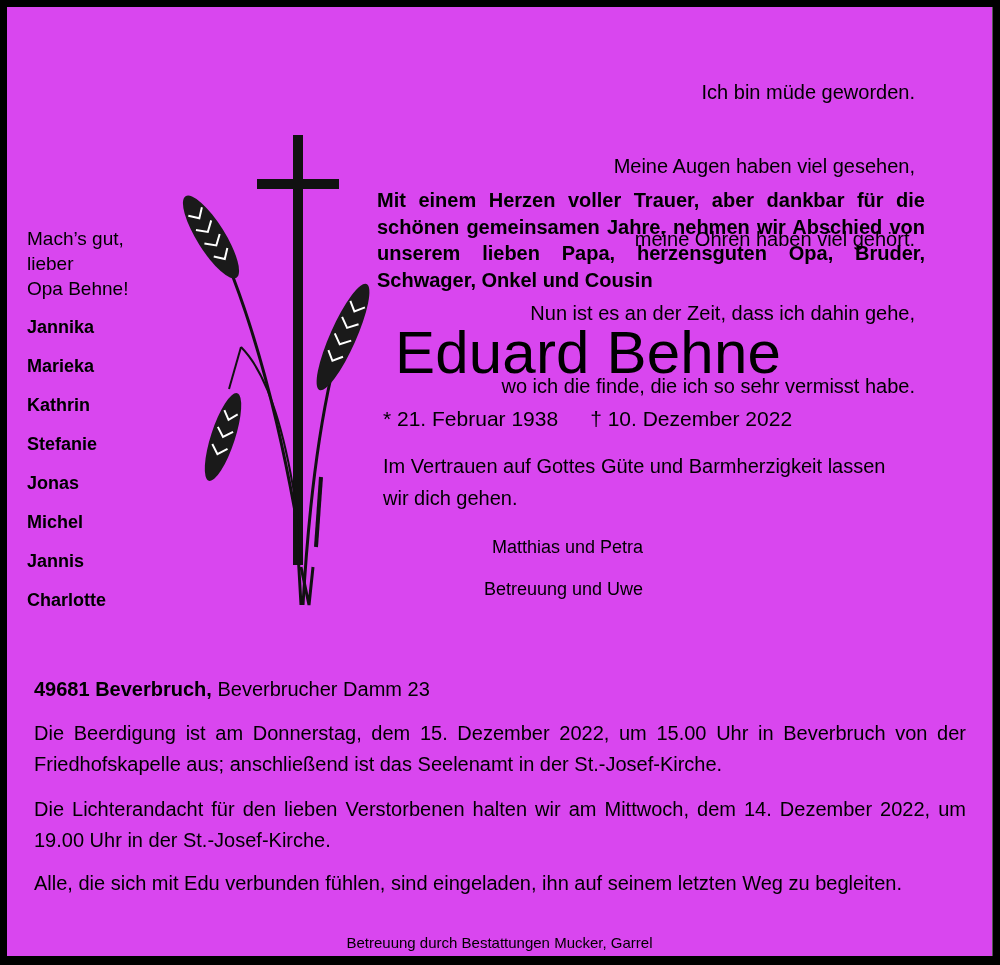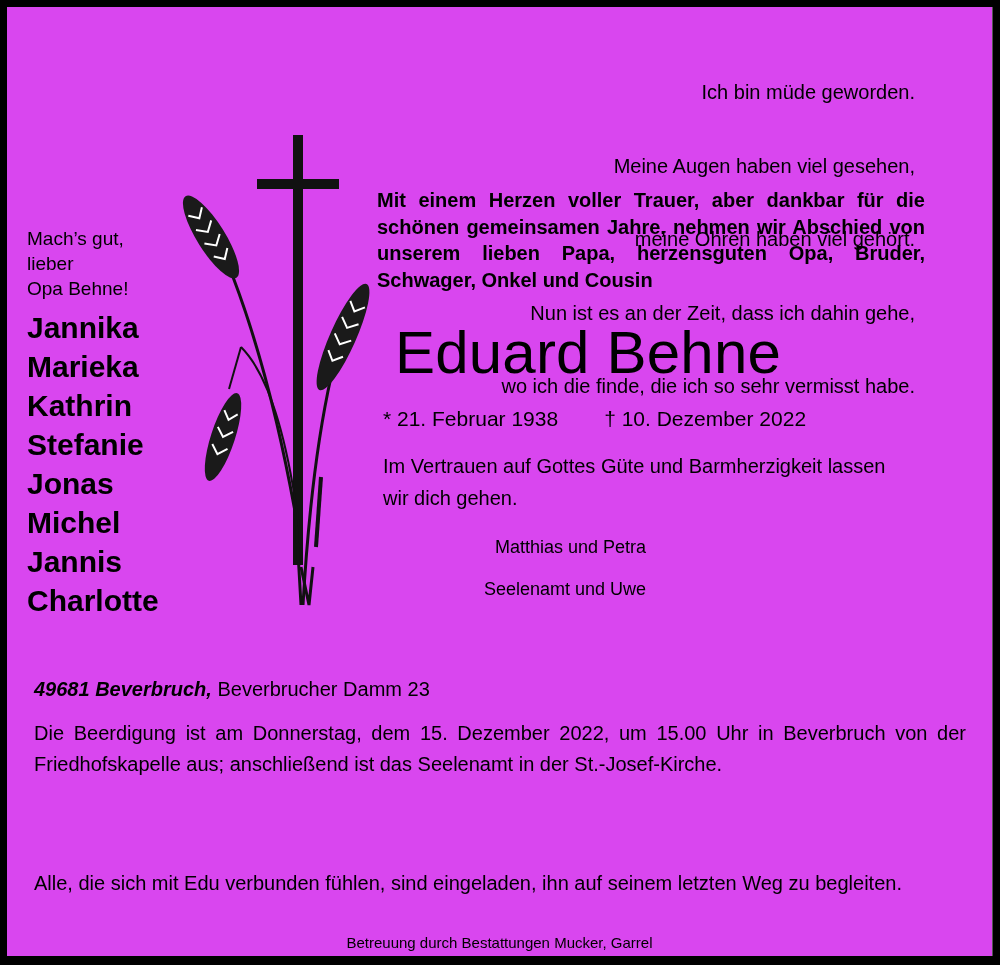--- a/index.html
+++ b/index.html
@@ -3,29 +3,29 @@
 <meta charset="utf-8">
 <style>
   html, body { margin: 0; padding: 0; background: #000; }
   body { width: 1000px; height: 965px; position: relative; overflow: hidden; font-family: "Liberation Sans", sans-serif; color: #000; }
   .frame { position: absolute; left: 7px; top: 7px; width: 985px; height: 949px; background: #d946ef; border-right: 1px solid #555; }
   .abs { position: absolute; }
   .poem { right: 77px; top: 24px; text-align: right; font-size: 20px; line-height: 24.5px; white-space: pre; }
   .intro { left: 370px; top: 180px; width: 548px; font-size: 20px; line-height: 26.5px; text-align: justify; text-align-last: left; font-weight: bold; }
   .name { left: 388px; top: 300px; font-size: 60px; line-height: 92px; letter-spacing: 0.2px; white-space: nowrap; }
   .dates { left: 376px; top: 398px; font-size: 21px; line-height: 28px; white-space: nowrap; }
-  .dates .death { margin-left: 46px; }
+  .dates .death { margin-left: 32px; }
   .trust { left: 376px; top: 443px; font-size: 20px; line-height: 32px; width: 520px; }
   .family { left: 477px; top: 519px; font-size: 18px; font-weight: normal; line-height: 42px; text-align: right; }
   .family div { white-space: nowrap; }
   .farewell { left: 20px; top: 219px; font-size: 19px; line-height: 25px; }
-  .grandkids { left: 20px; top: 301px; font-size: 30px; font-weight: bold; line-height: 39px; }
+  .grandkids { left: 20px; top: 301px; font-size: 18px; font-weight: bold; line-height: 39px; }
   .grandkids div { white-space: nowrap; }
   .address { left: 27px; top: 668px; font-size: 20px; line-height: 28px; white-space: nowrap; }
-  .address b { font-weight: bold; font-style: italic; }
+  .address b { font-weight: bold; }
   .para { left: 27px; width: 932px; font-size: 20px; line-height: 31px; text-align: justify; text-align-last: left; }
   .p1 { top: 711px; }
   .p2 { top: 787px; }
   .p3 { top: 861px; }
   .footer { left: 0; width: 985px; top: 926px; text-align: center; font-size: 15px; line-height: 20px; }
   .emblem { left: 164px; top: 120px; width: 210px; height: 490px; }
 </style>
 </head>
 <body>
 
@@ -74,21 +74,21 @@
   <div class="abs name">Eduard Behne</div>
 
   <div class="abs dates">
     <span>* 21. Februar 1938</span><span class="death">† 10. Dezember 2022</span>
   </div>
 
   <div class="abs trust">Im Vertrauen auf Gottes Güte und Barmherzigkeit lassen wir dich gehen.</div>
 
   <div class="abs family">
     <div>Matthias und Petra</div>
-    <div>Seelenamt und Uwe</div>
+    <div>Betreuung und Uwe</div>
   </div>
 
   <div class="abs farewell">
     <div>Mach’s gut,</div>
     <div>lieber</div>
     <div>Opa Behne!</div>
   </div>
 
   <div class="abs grandkids">
     <div>Jannika</div>
@@ -99,16 +99,17 @@
     <div>Michel</div>
     <div>Jannis</div>
     <div>Charlotte</div>
   </div>
 
   <div class="abs address">
     <b>49681 Beverbruch,</b><span> Beverbrucher Damm 23</span>
   </div>
 
   <div class="abs para p1">Die Beerdigung ist am Donnerstag, dem 15. Dezember 2022, um 15.00 Uhr in Beverbruch von der Friedhofskapelle aus; anschließend ist das Seelenamt in der St.-Josef-Kirche.</div>
+  <div class="abs para p2">Die Lichterandacht für den lieben Verstorbenen halten wir am Mittwoch, dem 14. Dezember 2022, um 19.00 Uhr in der St.-Josef-Kirche.</div>
   <div class="abs para p3">Alle, die sich mit Edu verbunden fühlen, sind eingeladen, ihn auf seinem letzten Weg zu begleiten.</div>
 
   <div class="abs footer">Betreuung durch Bestattungen Mucker, Garrel</div>
 </div>
 
 </body></html>

